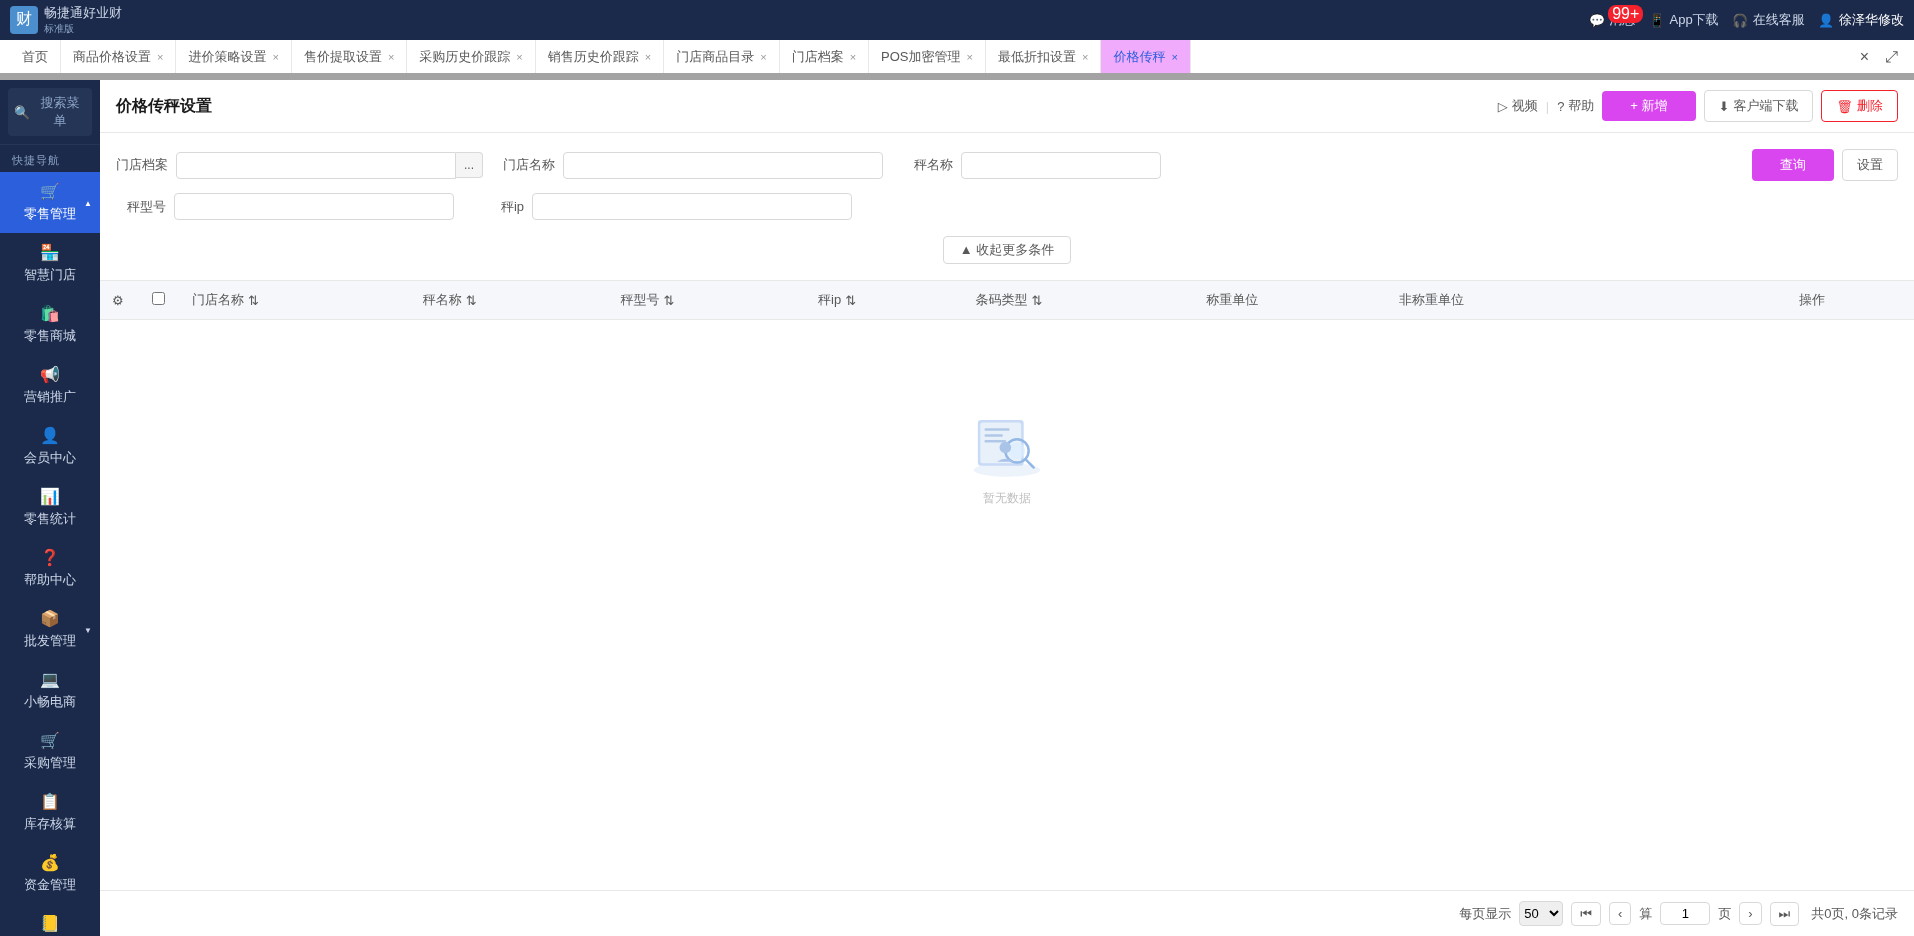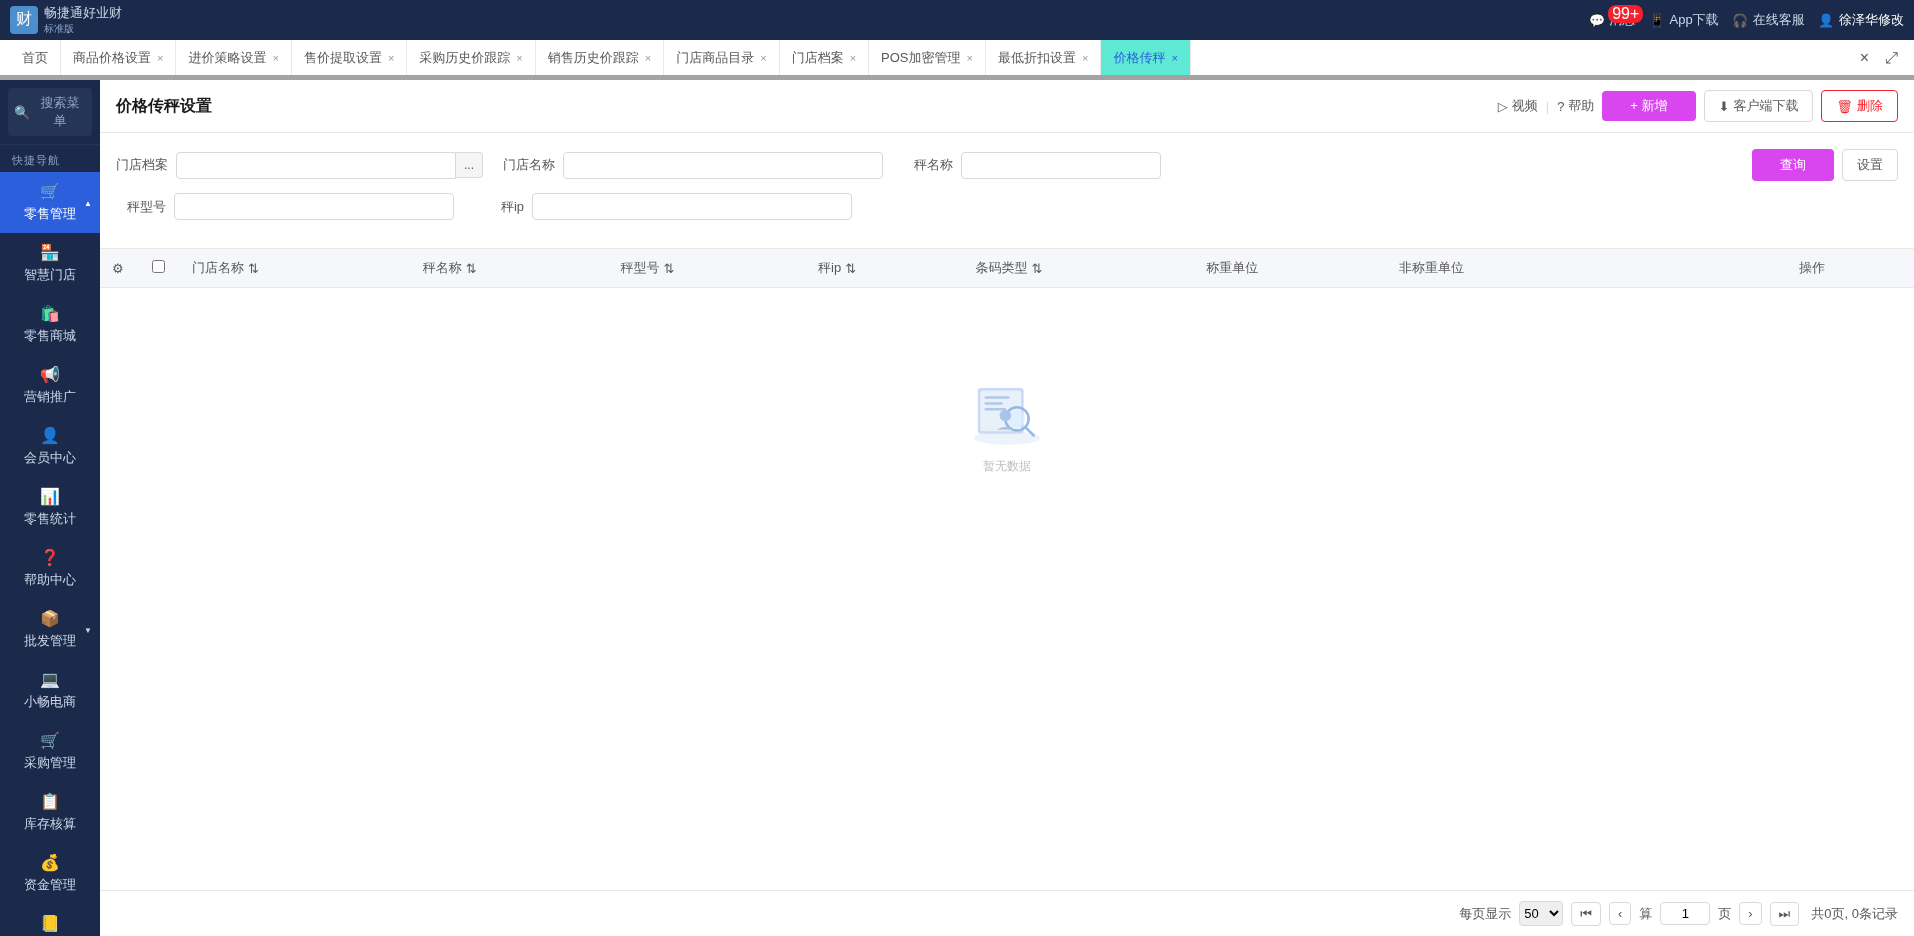--- a/index.html
+++ b/index.html
@@ -19,30 +19,30 @@
     .version-selector { display: flex; align-items: center; gap: 4px; background: #253555; border: 1px solid #3a4f73; border-radius: 4px; padding: 3px 10px; cursor: pointer; color: #cdd6e8; font-size: 12px; }
     .settings-btn { background: #253555; border: 1px solid #3a4f73; border-radius: 4px; padding: 3px 8px; cursor: pointer; color: #cdd6e8; display: flex; align-items: center; }
     .demo-link { display: flex; align-items: center; gap: 4px; color: #8ba3c7; font-size: 12px; cursor: pointer; margin-left: 10px; }
     .top-bar-right { display: flex; align-items: center; gap: 14px; color: #cdd6e8; font-size: 12px; }
     .top-right-item { display: flex; align-items: center; gap: 4px; cursor: pointer; position: relative; }
     .badge { background: #f5222d; color: #fff; border-radius: 8px; font-size: 16px; padding: 0 4px; position: absolute; top: -6px; right: -8px; }
     .user-name { color: #fff; }
 
     
     .tab-bar {
-      display: flex; align-items: center; background: #fff; border-bottom: 5px solid #a3a3a3;
+      display: flex; align-items: center; background: #fff; border-bottom: 7px solid #a3a3a3;
       height: 40px; padding: 0 0 0 10px; flex-shrink: 0; overflow: hidden;
     }
     .tab-item {
       display: flex; align-items: center; gap: 4px; padding: 0 12px; height: 40px;
       cursor: pointer; color: #595959; font-size: 13px; border-right: 1px solid #e8e8e8;
       white-space: nowrap; flex-shrink: 0;
     }
     .tab-item:first-child { border-left: none; }
-    .tab-item.active { background: #5eead4; color: #2b5fdb; font-weight: 500; }
+    .tab-item.active { background: #f0abfc; color: #2b5fdb; font-weight: 500; }
     .tab-item .close-icon { color: #999; font-size: 11px; margin-left: 2px; }
     .tab-item.active .close-icon { color: #2b5fdb; }
     .tab-bar-actions { margin-left: auto; display: flex; align-items: center; padding-right: 8px; }
     .tab-action-btn { padding: 4px 8px; cursor: pointer; color: #595959; font-size: 16px; }
 
     
     .main-layout { display: flex; flex: 1; overflow: hidden; }
 
     
     .sidebar {
@@ -368,20 +368,25 @@
       </div>
       <div class="form-row">
         <div class="form-item">
           <label class="form-label">秤型号</label>
           <input class="form-input" style="width: 280px;" type="text">
         </div>
         <div class="form-item">
           <label class="form-label">秤ip</label>
           <input class="form-input form-input-wide" type="text" style="">
         </div>
+      </div>
+      <div class="collapse-row">
+        <button class="collapse-btn">
+          <span>▲ 收起更多条件</span>
+        </button>
       </div>
     </div>
 
     <div class="table-wrapper">
       <table class="data-table">
         <thead>
           <tr>
             <th class="settings-col">
               <span>⚙</span>
             </th>

